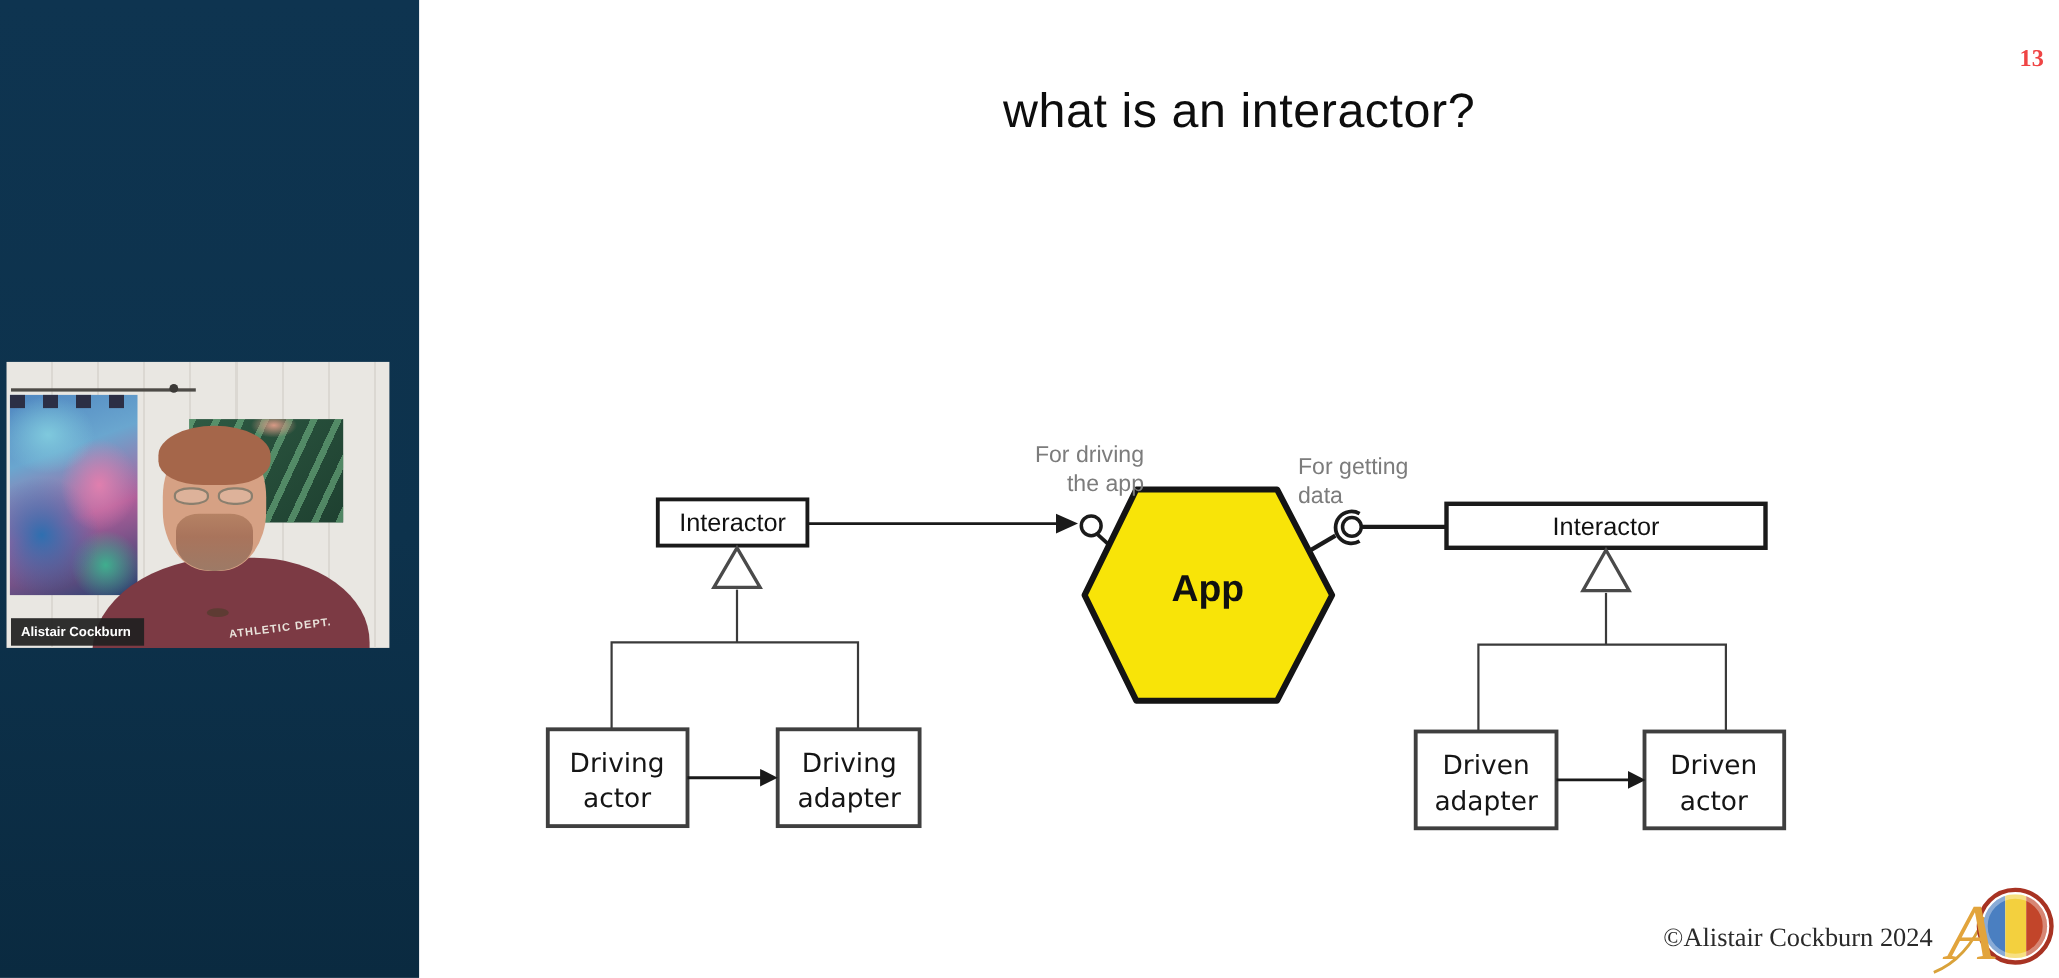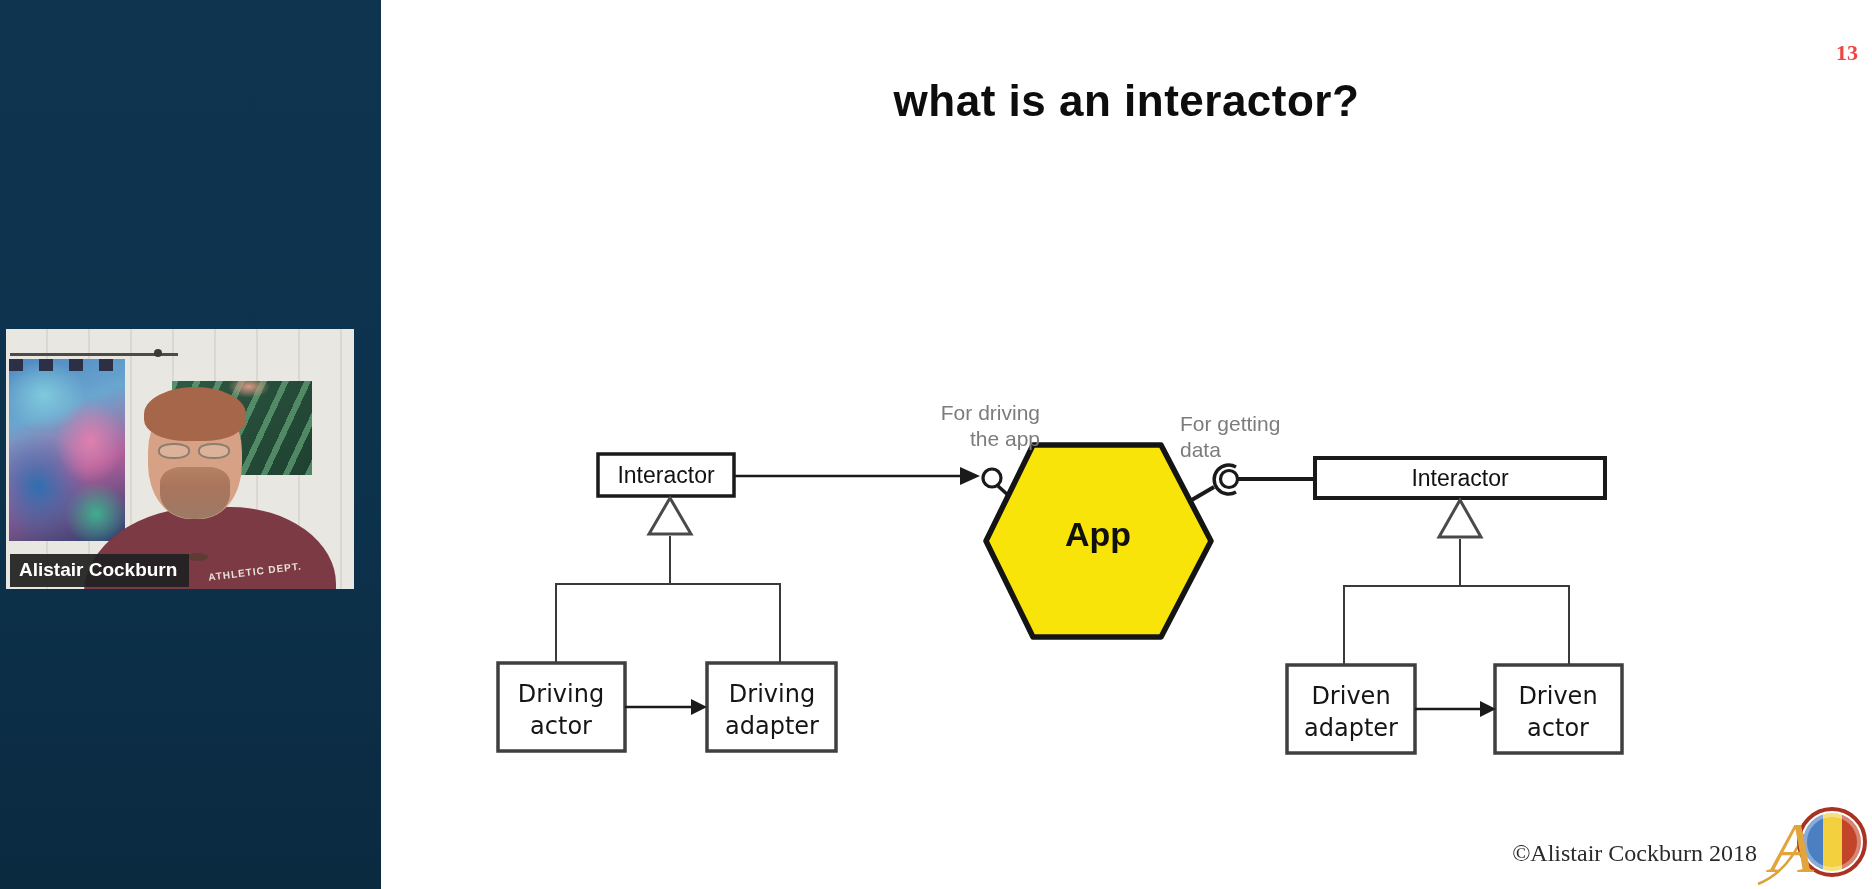--- a/index.html
+++ b/index.html
@@ -42,27 +42,27 @@
   .lens { position:absolute; width:32px; height:16px; border:2px solid #8a7f6e; border-radius:45%;
           background:rgba(255,255,255,.18); }
   .lens.right { left:40px; }
   .beard { position:absolute; left:12px; top:72px; width:70px; height:52px;
            background:linear-gradient(180deg,#b58264 0%, #a9745c 40%, #9d7a66 100%);
            border-radius:30% 30% 48% 48%; }
   .mouth { position:absolute; left:28px; top:86px; width:20px; height:8px; background:#5e3b33; border-radius:50%; }
   .shirt-text { position:absolute; left:202px; top:237px; color:#e8e2da; font-size:10px;
            font-weight:bold; letter-spacing:1px; transform:rotate(-7deg); }
   .name-tag { position:absolute; left:4px; bottom:2px; background:rgba(32,32,32,.93);
-           color:#fff; font-size:19px; font-weight:bold; padding:5px 12px 6px 9px; }
+           color:#fff; font-size:12px; font-weight:bold; padding:5px 12px 6px 9px; }
 
   
   .page-num { position:absolute; top:40px; right:14px; font-family:"Liberation Serif", serif;
            font-weight:bold; font-size:22px; color:#ef4444; }
   .slide-title { position:absolute; left:381px; top:76px; width:1491px; text-align:center;
-           font-size:44px; font-weight:700; color:#0d0d0d; letter-spacing:.5px; }
+           font-size:44px; font-weight:400; color:#0d0d0d; letter-spacing:.5px; }
   svg.diagram { position:absolute; left:0; top:0; width:1872px; height:889px; }
   .t-box   { font-family:"Liberation Sans",sans-serif; font-size:23px; fill:#111; }
   .t-comic { font-family:"DejaVu Sans",sans-serif; font-size:24px; fill:#151515; }
   .t-port  { font-family:"Liberation Sans",sans-serif; font-size:21px; fill:#7c7c7c; }
   .t-app   { font-family:"Liberation Sans",sans-serif; font-size:34px; font-weight:bold; fill:#101010; }
   .copyright { position:absolute; top:840px; right:115px; font-family:"Liberation Serif", serif;
            font-size:24px; color:#2a2a2a; }
   .logo { position:absolute; left:1752px; top:796px; width:120px; height:92px; }
 </style>
 </head>
@@ -147,21 +147,21 @@
     <text class="t-comic" x="1351" y="736" text-anchor="middle">adapter</text>
 
     <rect x="1495" y="665" width="127" height="88" fill="#ffffff" stroke="#3f3f3f" stroke-width="3.5"></rect>
     <text class="t-comic" x="1558" y="704" text-anchor="middle">Driven</text>
     <text class="t-comic" x="1558" y="736" text-anchor="middle">actor</text>
 
     <line x1="1415" y1="709" x2="1482" y2="709" stroke="#1a1a1a" stroke-width="2.6"></line>
     <polygon points="1480,701 1496,709 1480,717" fill="#1a1a1a"></polygon>
   </svg>
 
-  <div class="copyright">©Alistair Cockburn 2018</div>
+  <div class="copyright">©Alistair Cockburn 2024</div>
   <svg class="logo" viewBox="0 0 120 92">
     <defs>
       <clipPath id="ballClip">
           <circle cx="80" cy="46" r="29"></circle>
         </clipPath>
     </defs>
     <path d="M6,88 Q36,76 52,38" fill="none" stroke="#d9a23a" stroke-width="2.5"></path>
     <circle cx="80" cy="46" r="33" fill="none" stroke="#a83323" stroke-width="4"></circle>
     <g clip-path="url(#ballClip)">
       <rect x="51" y="17" width="20" height="60" fill="#4a7fc1"></rect>

